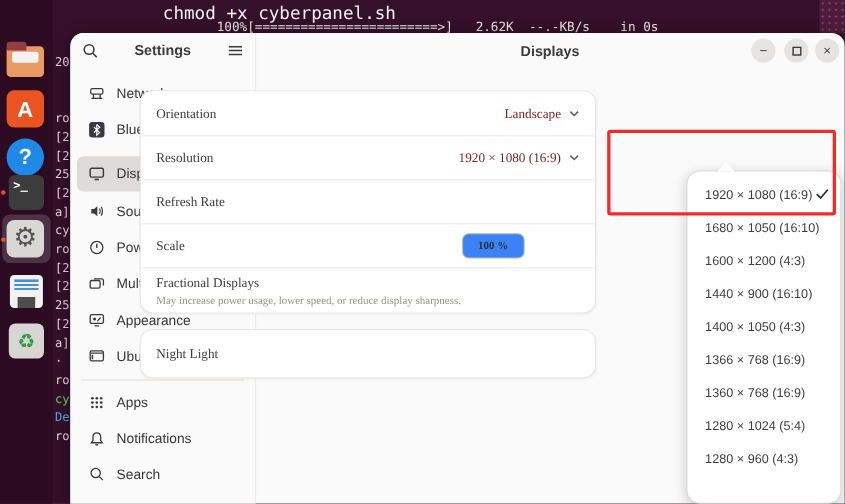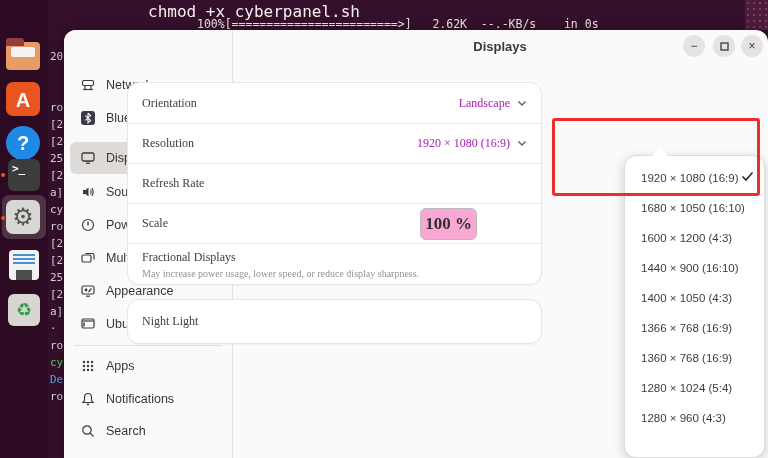--- a/index.html
+++ b/index.html
@@ -86,25 +86,25 @@
   .card{
     position:absolute;left:63px;width:415px;background:#fff;border:1px solid #e9e7e4;
     border-radius:12px;box-sizing:border-box;box-shadow:0 1px 2px rgba(0,0,0,.04);font-family:Liberation Serif, serif;
   }
   .card1{top:52px;height:203px;}
   .card2{top:269px;height:45px;border-radius:12px;}
   .row{position:relative;box-sizing:border-box;padding:0 14px;display:flex;align-items:center;}
   .row + .row{border-top:1px solid #efedeb;}
   .row-label{font-size:12px;color:#3d3d3d;}
   .row-sub{font-size:10px;color:#94938c;margin-top:3px;}
-  .row-value{margin-left:auto;display:flex;align-items:center;gap:7px;font-size:12px;color:#a21caf;}
+  .row-value{margin-left:auto;display:flex;align-items:center;gap:7px;font-size:12px;color:#7f1d1d;}
   .chev{color:#5e5e5e;}
   .scale-btn{
-    margin-left:auto;margin-right:50px;background:#f9a8d4;border:1px solid #bdbbb8;border-radius:6px;
-    font-size:17px;font-weight:bold;color:#303030;padding:5px 4px;
+    margin-left:auto;margin-right:50px;background:#3b82f6;border:1px solid #bdbbb8;border-radius:6px;
+    font-size:10px;font-weight:bold;color:#303030;padding:5px 14px;
   }
   
   .popover{
     position:absolute;left:560px;top:125px;width:141px;height:303px;
     background:#fff;border:1px solid #dddbd8;border-radius:12px;
     box-shadow:0 3px 12px rgba(0,0,0,.18);z-index:8;box-sizing:border-box;
     padding-top:7px;overflow:hidden;
   }
   .pop-arrow{
     position:absolute;left:588px;top:117px;width:0;height:0;z-index:9;
@@ -180,20 +180,38 @@
     </div>
   </div>
   <div class="dock-cell" style="top:292px">
     <div class="icon-trash">♻</div>
   </div>
 </div>
 
 <div class="window">
 
   <div class="sidebar">
+    <div class="sb-header">
+      <span class="sb-search">
+        <svg width="16" height="16" viewBox="0 0 16 16">
+            <circle cx="7" cy="7" r="4.4" fill="none" stroke="currentColor" stroke-width="1.4"></circle>
+            <line x1="10.4" y1="10.4" x2="14" y2="14" stroke="currentColor" stroke-width="1.4"></line>
+          </svg>
+      </span>
+      <div class="sb-title">Settings</div>
+      <span class="sb-menu">
+        <svg width="16" height="16" viewBox="0 0 16 16">
+            <g stroke="currentColor" stroke-width="1.4">
+              <line x1="2" y1="4.5" x2="14" y2="4.5"></line>
+              <line x1="2" y1="8" x2="14" y2="8"></line>
+              <line x1="2" y1="11.5" x2="14" y2="11.5"></line>
+            </g>
+          </svg>
+      </span>
+    </div>
 
     <div class="sb-item" style="top:40px">
       <span class="sb-icon">
         <svg width="16" height="16" viewBox="0 0 16 16">
             <rect x="2.5" y="3.5" width="11" height="5" rx="1.5" fill="none" stroke="currentColor" stroke-width="1.2"></rect>
             <line x1="5" y1="8.5" x2="5" y2="12" stroke="currentColor" stroke-width="1.2"></line>
             <line x1="11" y1="8.5" x2="11" y2="12" stroke="currentColor" stroke-width="1.2"></line>
             <line x1="3" y1="12.5" x2="13" y2="12.5" stroke="currentColor" stroke-width="1.2"></line>
           </svg>
       </span>

